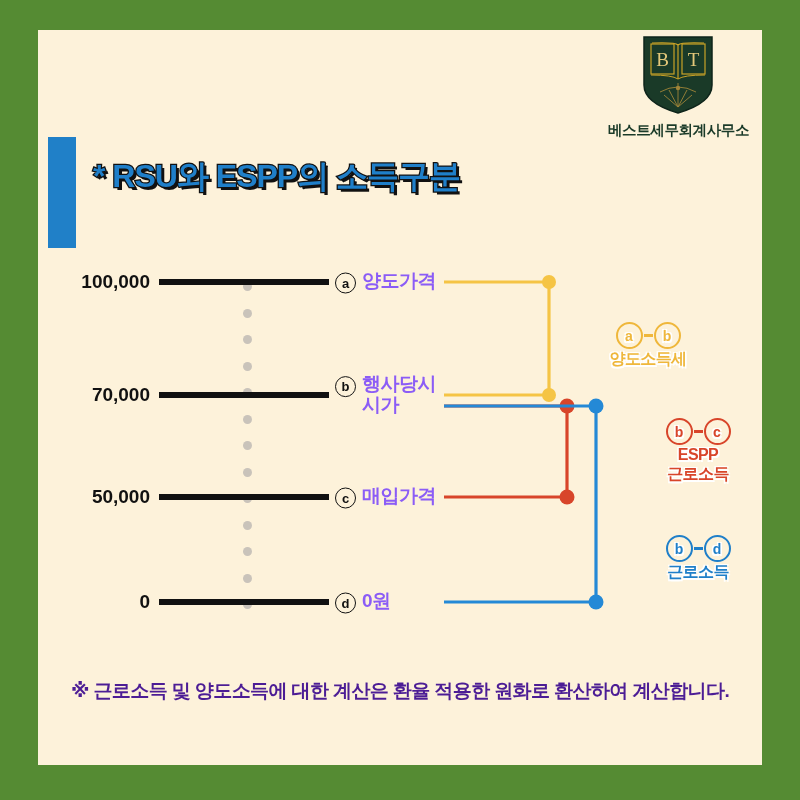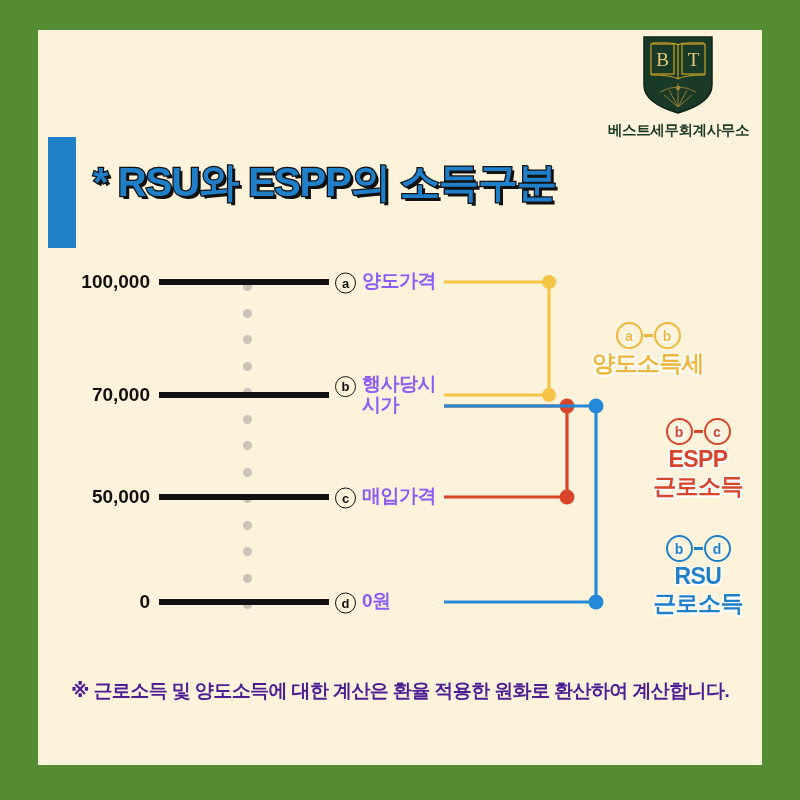--- a/index.html
+++ b/index.html
@@ -23,21 +23,21 @@
     letter-spacing:-0.4px;white-space:nowrap;
   }
 
   
   .accent-bar{
     position:absolute;left:10px;top:107px;width:28px;height:111px;
     background:#2080C8;
   }
   .title{
     position:absolute;left:55px;top:125px;
-    font-size:40px;font-weight:bold;color:#1F7FC9;
+    font-size:32px;font-weight:bold;color:#1F7FC9;
     letter-spacing:-1px;white-space:nowrap;
     -webkit-text-stroke:2.5px #111;
     paint-order:stroke fill;
     text-shadow:3px 3px 0 #111;
   }
 
   
   .chart{position:absolute;left:0;top:0;width:724px;height:735px;border-radius:10px;}
   .dotline{
     position:absolute;left:205px;top:252px;width:8px;height:320px;
@@ -73,21 +73,21 @@
 
   
   .anno{position:absolute;text-align:center;white-space:nowrap;line-height:1.18;}
   .anno .pair{display:flex;align-items:center;justify-content:center;gap:1px;margin-bottom:1px;}
   .anno .pc{
     display:inline-flex;align-items:center;justify-content:center;
     width:23px;height:23px;border-radius:50%;border:2.5px solid currentColor;
     font-size:14px;font-weight:bold;line-height:1;
   }
   .anno .dash{width:9px;height:2.5px;background:currentColor;}
-  .anno .ln{font-size:23px;font-weight:bold;letter-spacing:-0.6px;}
+  .anno .ln{font-size:16px;font-weight:bold;letter-spacing:-0.6px;}
 
   .a-gold{color:#EFB73B;left:520px;top:292px;width:180px;
           text-shadow:1.5px 1.5px 0 #fff,-1.5px 1.5px 0 #fff,1.5px -1.5px 0 #fff,-1.5px -1.5px 0 #fff;}
   .a-red{color:#D8452A;left:580px;top:388px;width:160px;
           text-shadow:1.5px 1.5px 0 #fff,-1.5px 1.5px 0 #fff,1.5px -1.5px 0 #fff,-1.5px -1.5px 0 #fff;}
   .a-blue{color:#1F7FC9;left:580px;top:505px;width:160px;
           text-shadow:1.5px 1.5px 0 #fff,-1.5px 1.5px 0 #fff,1.5px -1.5px 0 #fff,-1.5px -1.5px 0 #fff;}
 
   
   .foot{
@@ -230,21 +230,20 @@
       <div class="ln">ESPP</div>
       <div class="ln">근로소득</div>
     </div>
 
     <div class="anno a-blue">
       <div class="pair">
         <span class="pc">b</span>
         <span class="dash"></span>
         <span class="pc">d</span>
       </div>
-      <div class="ln">RSU</div>
       <div class="ln">근로소득</div>
     </div>
 
   </div>
 
   <div class="foot">※ 근로소득 및 양도소득에 대한 계산은 환율 적용한 원화로 환산하여 계산합니다.</div>
 
 </div>
 
 </body></html>

